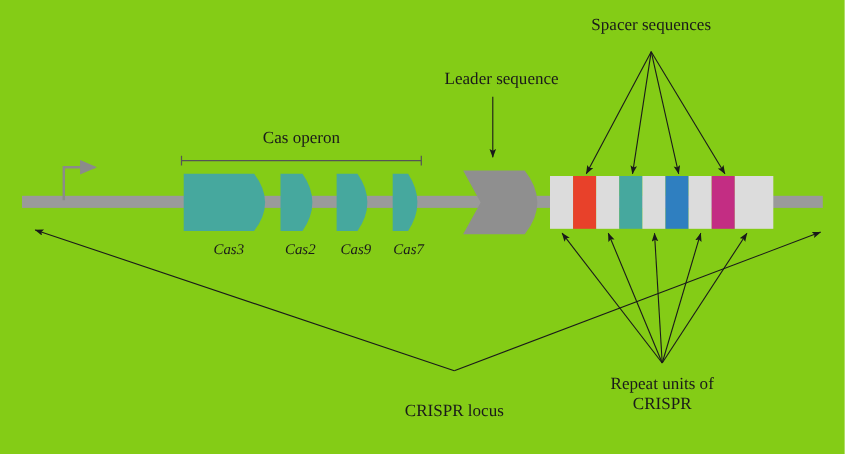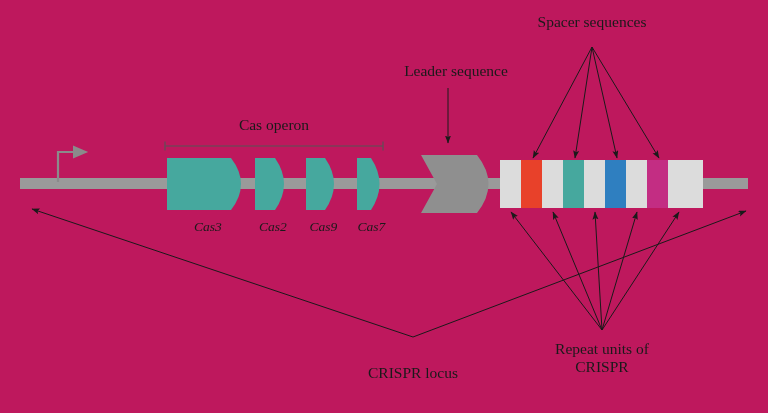--- a/index.html
+++ b/index.html
@@ -4,21 +4,21 @@
 <style>
   html, body {
     margin: 0;
     padding: 0;
     background: #ffffff;
   }
   #canvas {
     position: relative;
     width: 768px;
     height: 413px;
-    background: #be185d;
+    background: #84cc16;
     font-family: "Liberation Serif", "DejaVu Serif", serif;
     overflow: hidden;
   }
   svg#diagram {
     position: absolute;
     top: 0;
     left: 0;
     width: 768px;
     height: 413px;
   }

